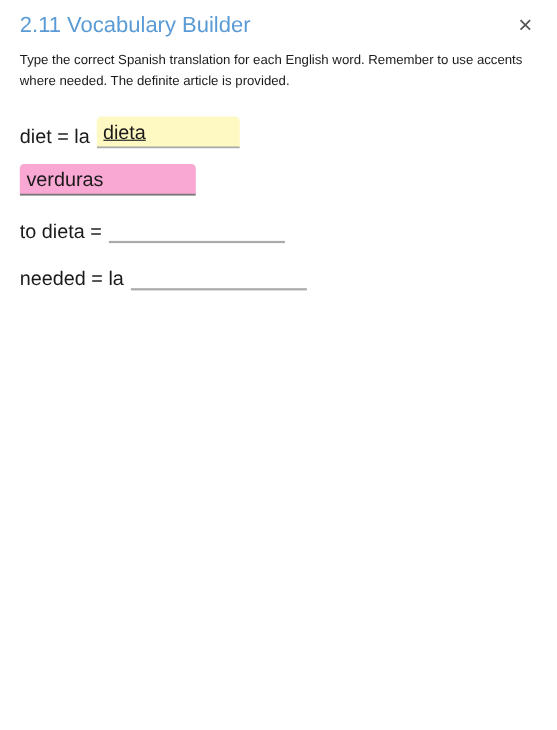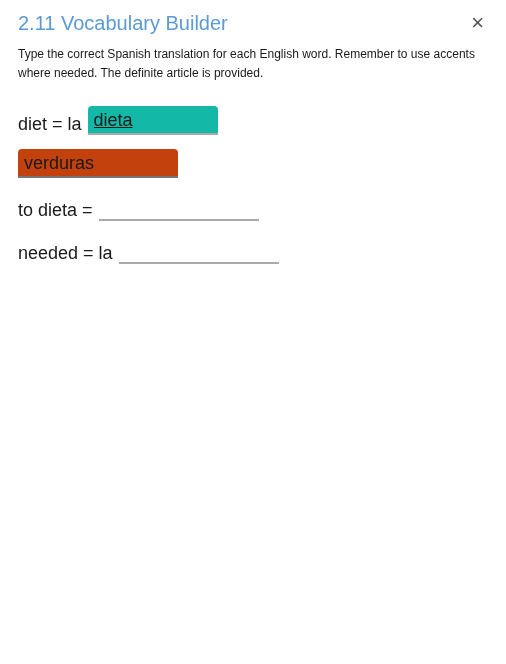--- a/index.html
+++ b/index.html
@@ -73,27 +73,27 @@
       border-bottom: 2px solid #aaa;
       background: transparent;
       font-size: 18px;
       color: #1a1a1a;
       outline: none;
       padding: 4px 6px 2px 6px;
       width: 130px;
     }
 
     .answer-input.filled {
-      background: #14b8a6;
+      background: #fef9c3;
       border-radius: 4px 4px 0 0;
       text-decoration: underline;
     }
 
     .answer-input.filled-blue {
-      background: #c2410c;
+      background: #f9a8d4;
       border-radius: 4px 4px 0 0;
       border-bottom-color: #777;
     }
 
     .answer-input.wide {
       width: 160px;
     }
   </style>
 </head>
 <body>

